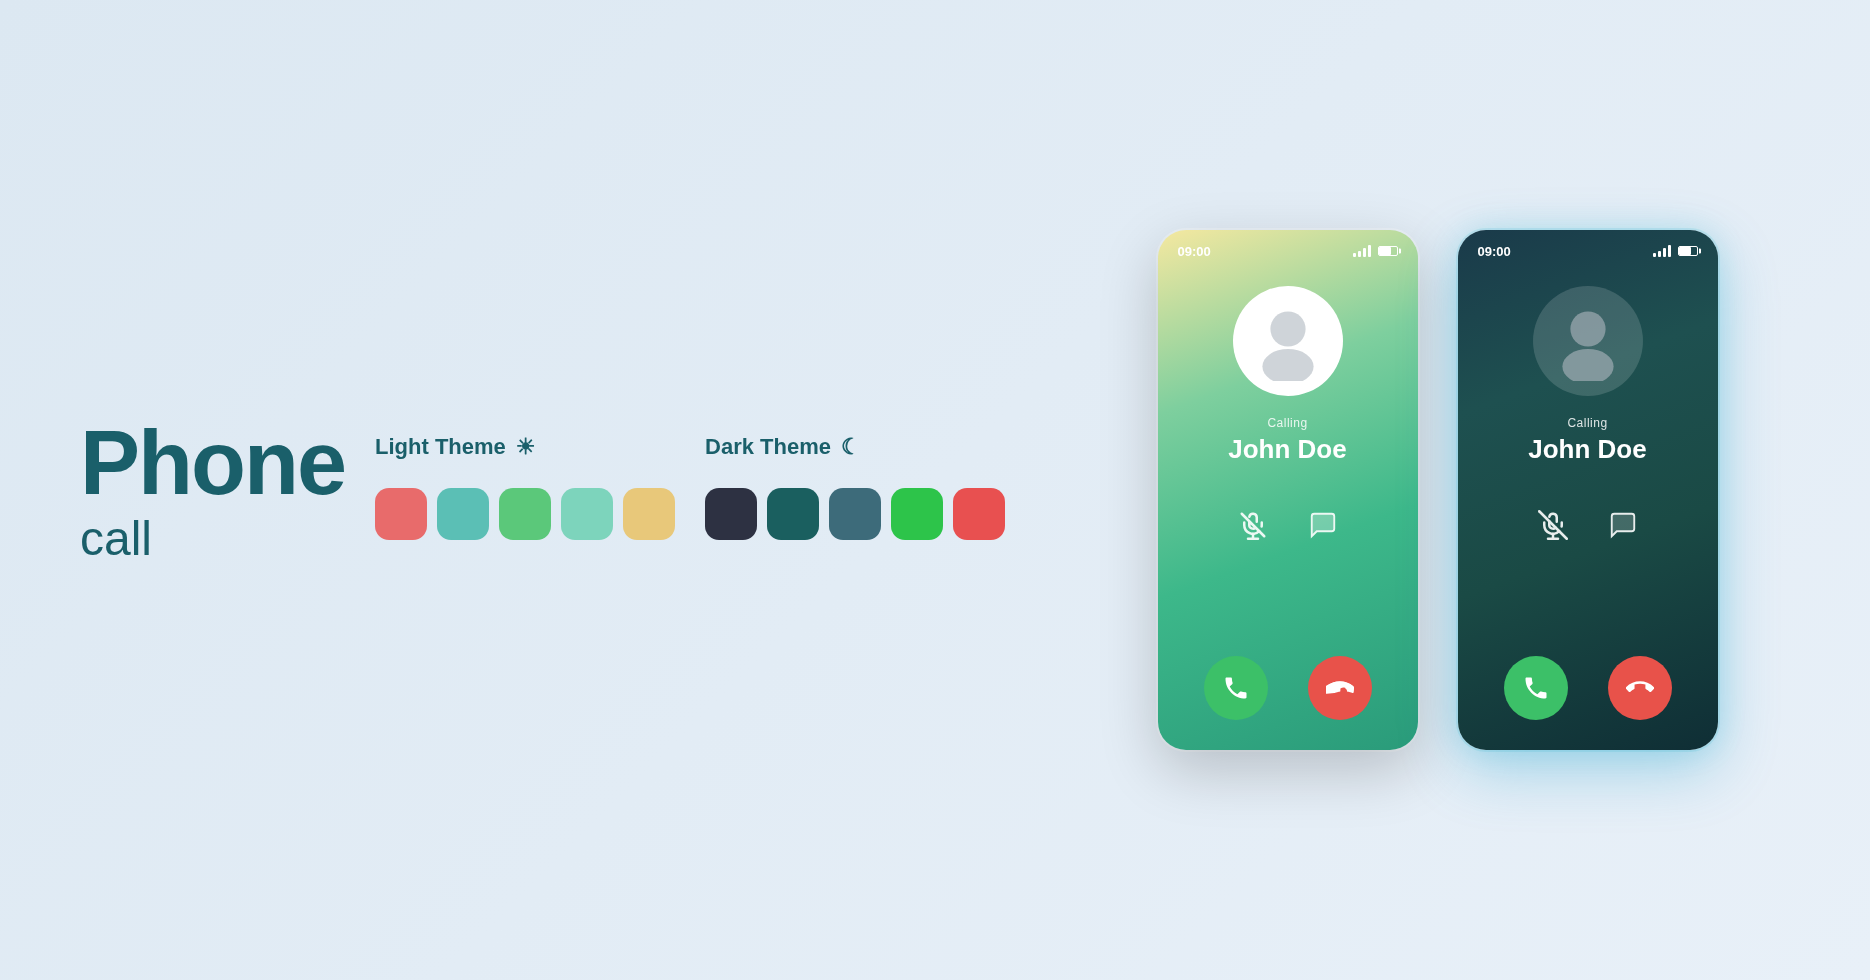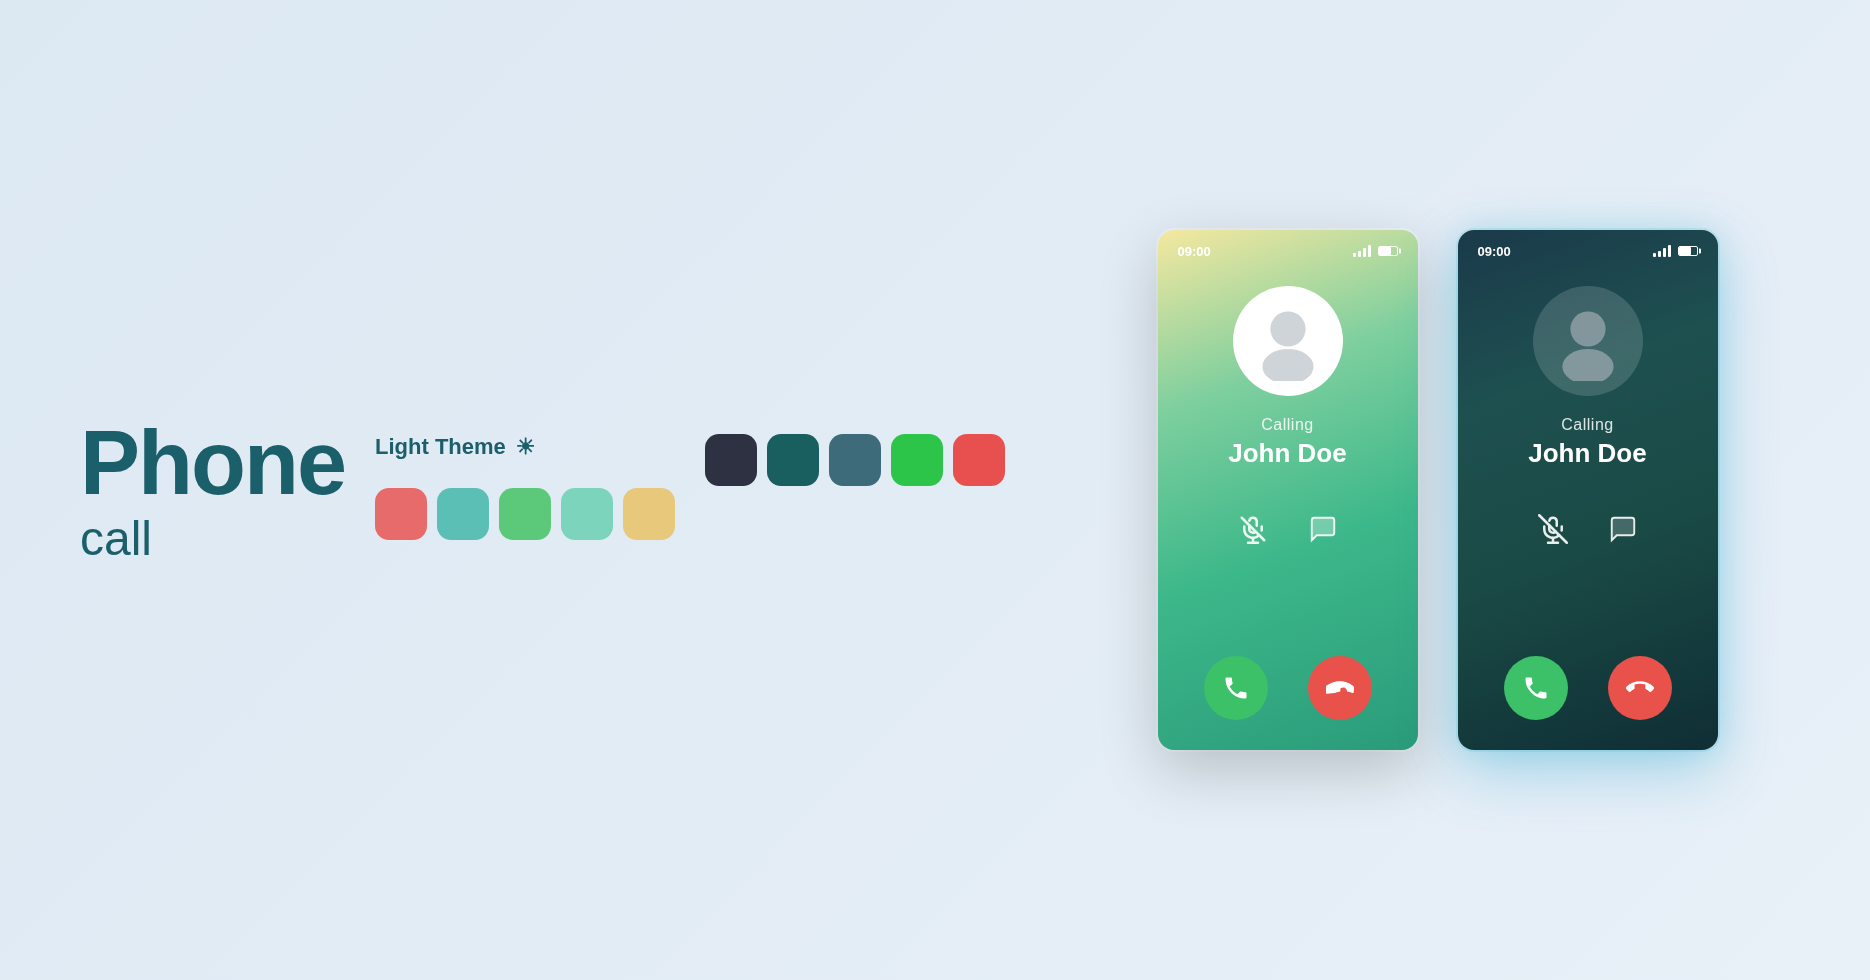--- a/index.html
+++ b/index.html
@@ -90,21 +90,21 @@
       align-items: center;
       justify-content: center;
       gap: 40px;
       height: 100%;
     }
 
     
     .phone-mockup {
       width: 260px;
       height: 520px;
-      border-radius: 16px;
+      border-radius: 28px;
       overflow: hidden;
       position: relative;
       box-shadow: 0 20px 60px rgba(0,0,0,0.2), 0 0 0 2px rgba(255,255,255,0.3);
       display: flex;
       flex-direction: column;
     }
 
     .phone-mockup.light {
       background: linear-gradient(160deg, #f5e8a0 0%, #7ecf9e 30%, #3db88a 60%, #2a9b7a 100%);
     }
@@ -199,21 +199,21 @@
     }
 
     .avatar-icon {
       width: 80px;
       height: 80px;
       opacity: 0.6;
     }
 
     
     .calling-label {
-      font-size: 16px;
+      font-size: 12px;
       color: rgba(255,255,255,0.85);
       margin-bottom: 4px;
       font-weight: 400;
       letter-spacing: 0.5px;
     }
 
     .caller-name {
       font-size: 26px;
       font-weight: 600;
       color: white;
@@ -290,20 +290,24 @@
       <div class="color-swatches">
         <div class="swatch" style="background:#e86b6b;"></div>
         <div class="swatch" style="background:#5bbfb5;"></div>
         <div class="swatch" style="background:#5bc87a;"></div>
         <div class="swatch" style="background:#7dd4bc;"></div>
         <div class="swatch" style="background:#e8c87a;"></div>
       </div>
     </div>
 
     <div class="theme-section" style="margin-top: 20px;">
+      <div class="theme-label">
+        <span>Dark Theme</span>
+        <span class="theme-icon">☾</span>
+      </div>
       <div class="color-swatches">
         <div class="swatch" style="background:#2d3142;"></div>
         <div class="swatch" style="background:#1a5f5f;"></div>
         <div class="swatch" style="background:#3d6b7a;"></div>
         <div class="swatch" style="background:#2dc44a;"></div>
         <div class="swatch" style="background:#e85050;"></div>
       </div>
     </div>
   </div>
 

